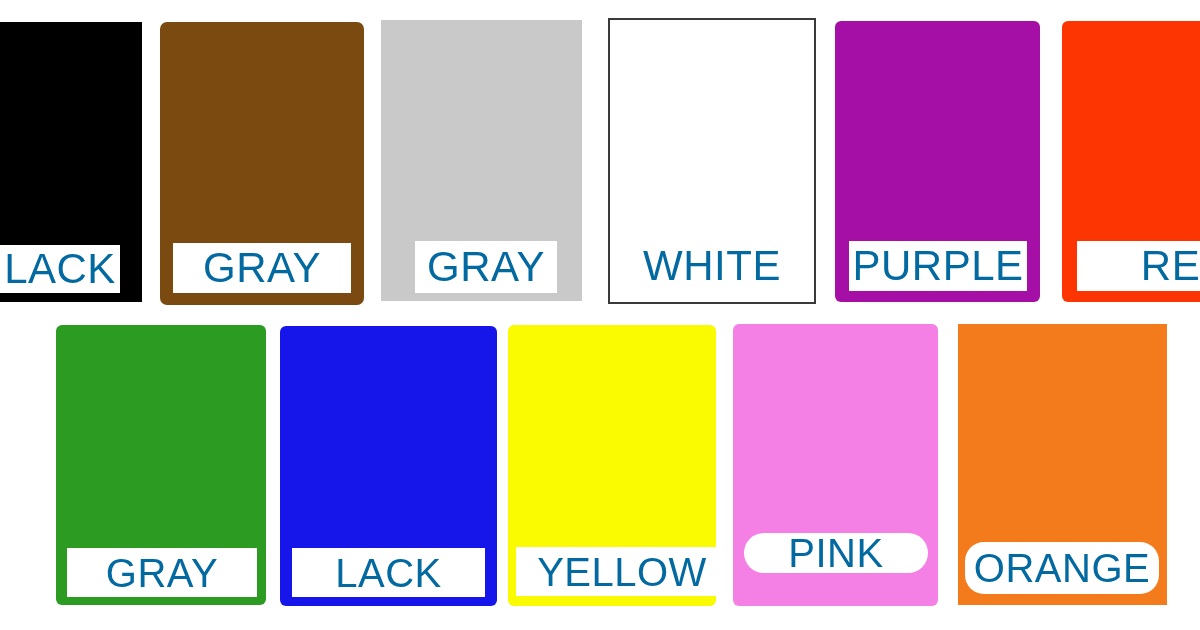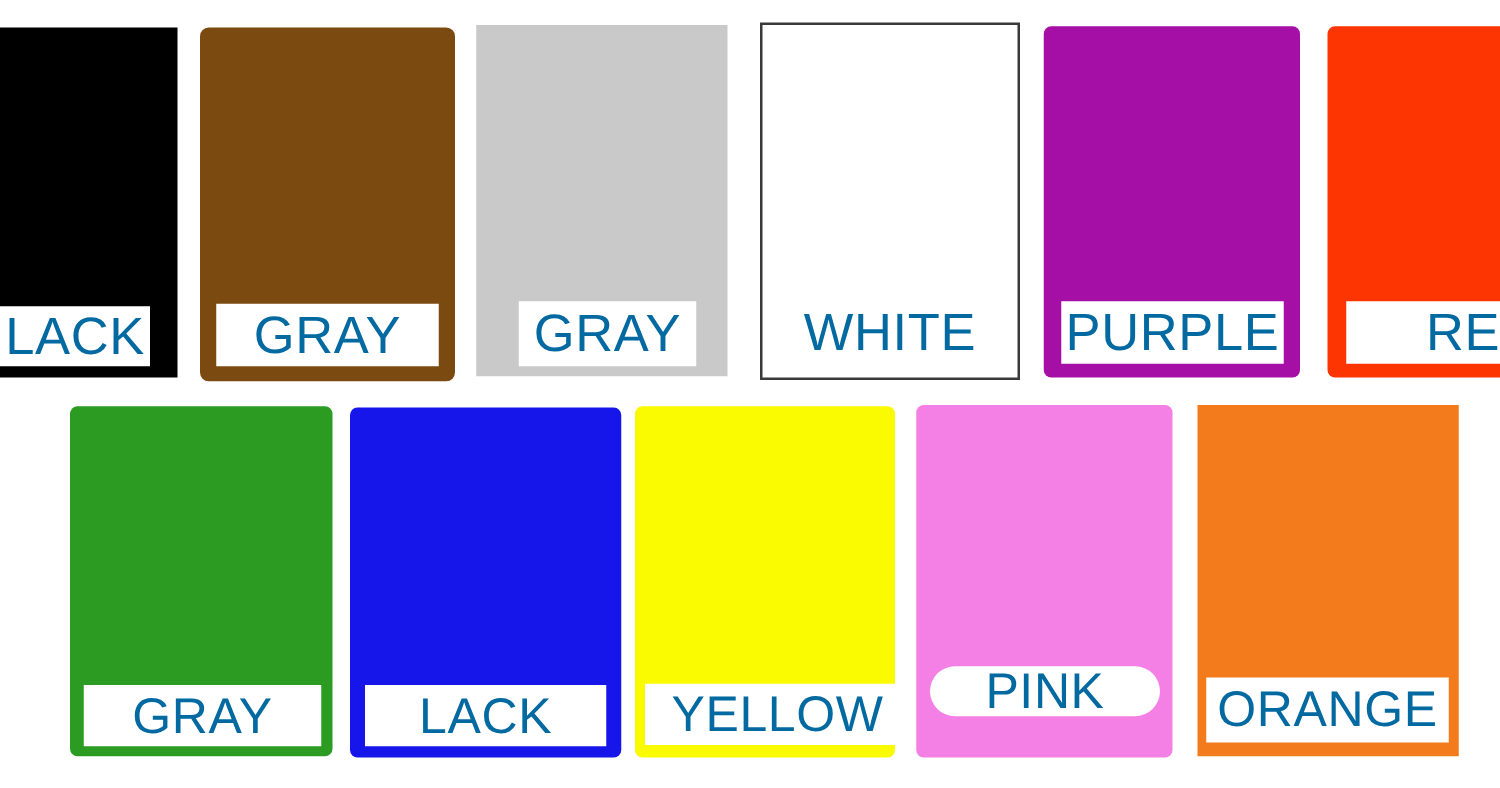--- a/index.html
+++ b/index.html
@@ -90,17 +90,17 @@
     <div class="card" style="left:508px; top:325px; width:208px; height:281px; background:#FAFA00; border-radius:6px;">
     </div>
     <div class="card-label" style="position:absolute; left:516px; top:547px; width:212px; height:49px; font-size:40px;">YELLOW</div>
 
     <div class="card" style="left:733px; top:324px; width:205px; height:282px; background:#F47FE5; border-radius:6px;">
     </div>
     <div class="card-label" style="position:absolute; left:744px; top:533px; width:184px; height:40px; font-size:40px;border-radius:21px;">PINK</div>
 
     <div class="card" style="left:958px; top:324px; width:209px; height:281px; background:#F47B1B;">
     </div>
-    <div class="card-label" style="position:absolute; left:965px; top:542px; width:194px; height:52px; font-size:40px;">ORANGE</div>
+    <div class="card-label" style="position:absolute; left:965px; top:542px; width:194px; height:52px; font-size:40px;border-radius:19px;">ORANGE</div>
 
   </div>
 
 </div>
 
 </body></html>

